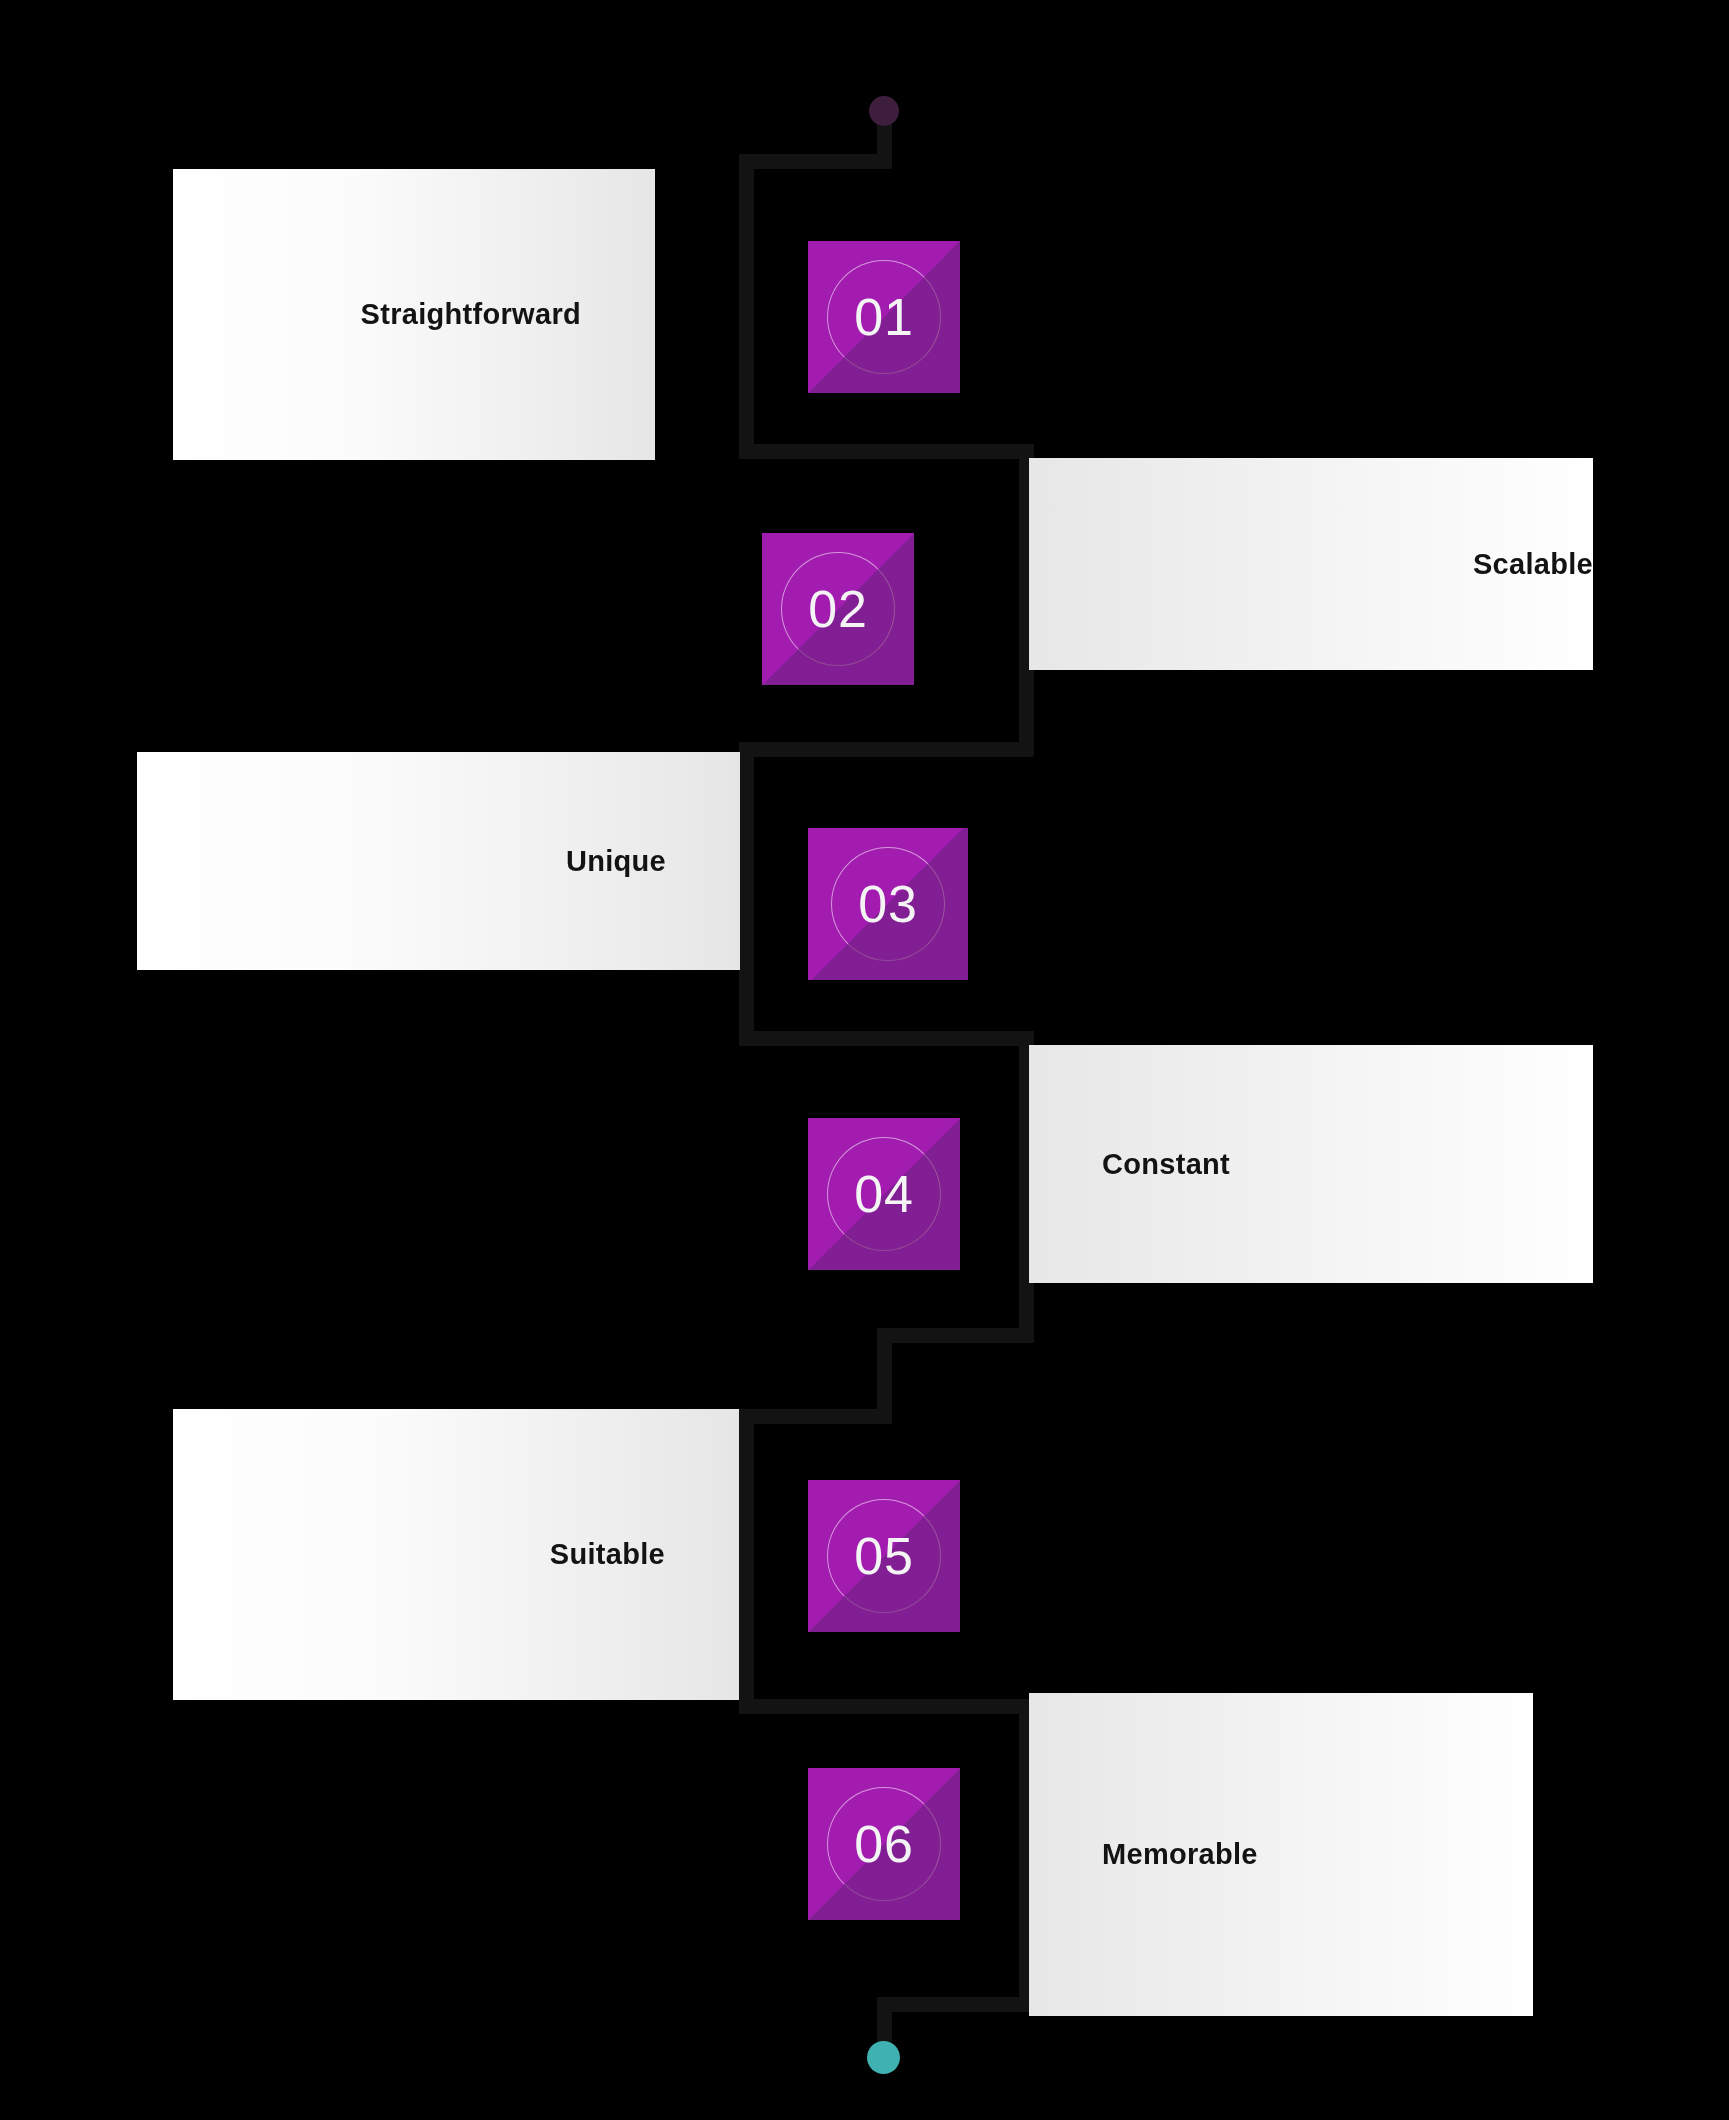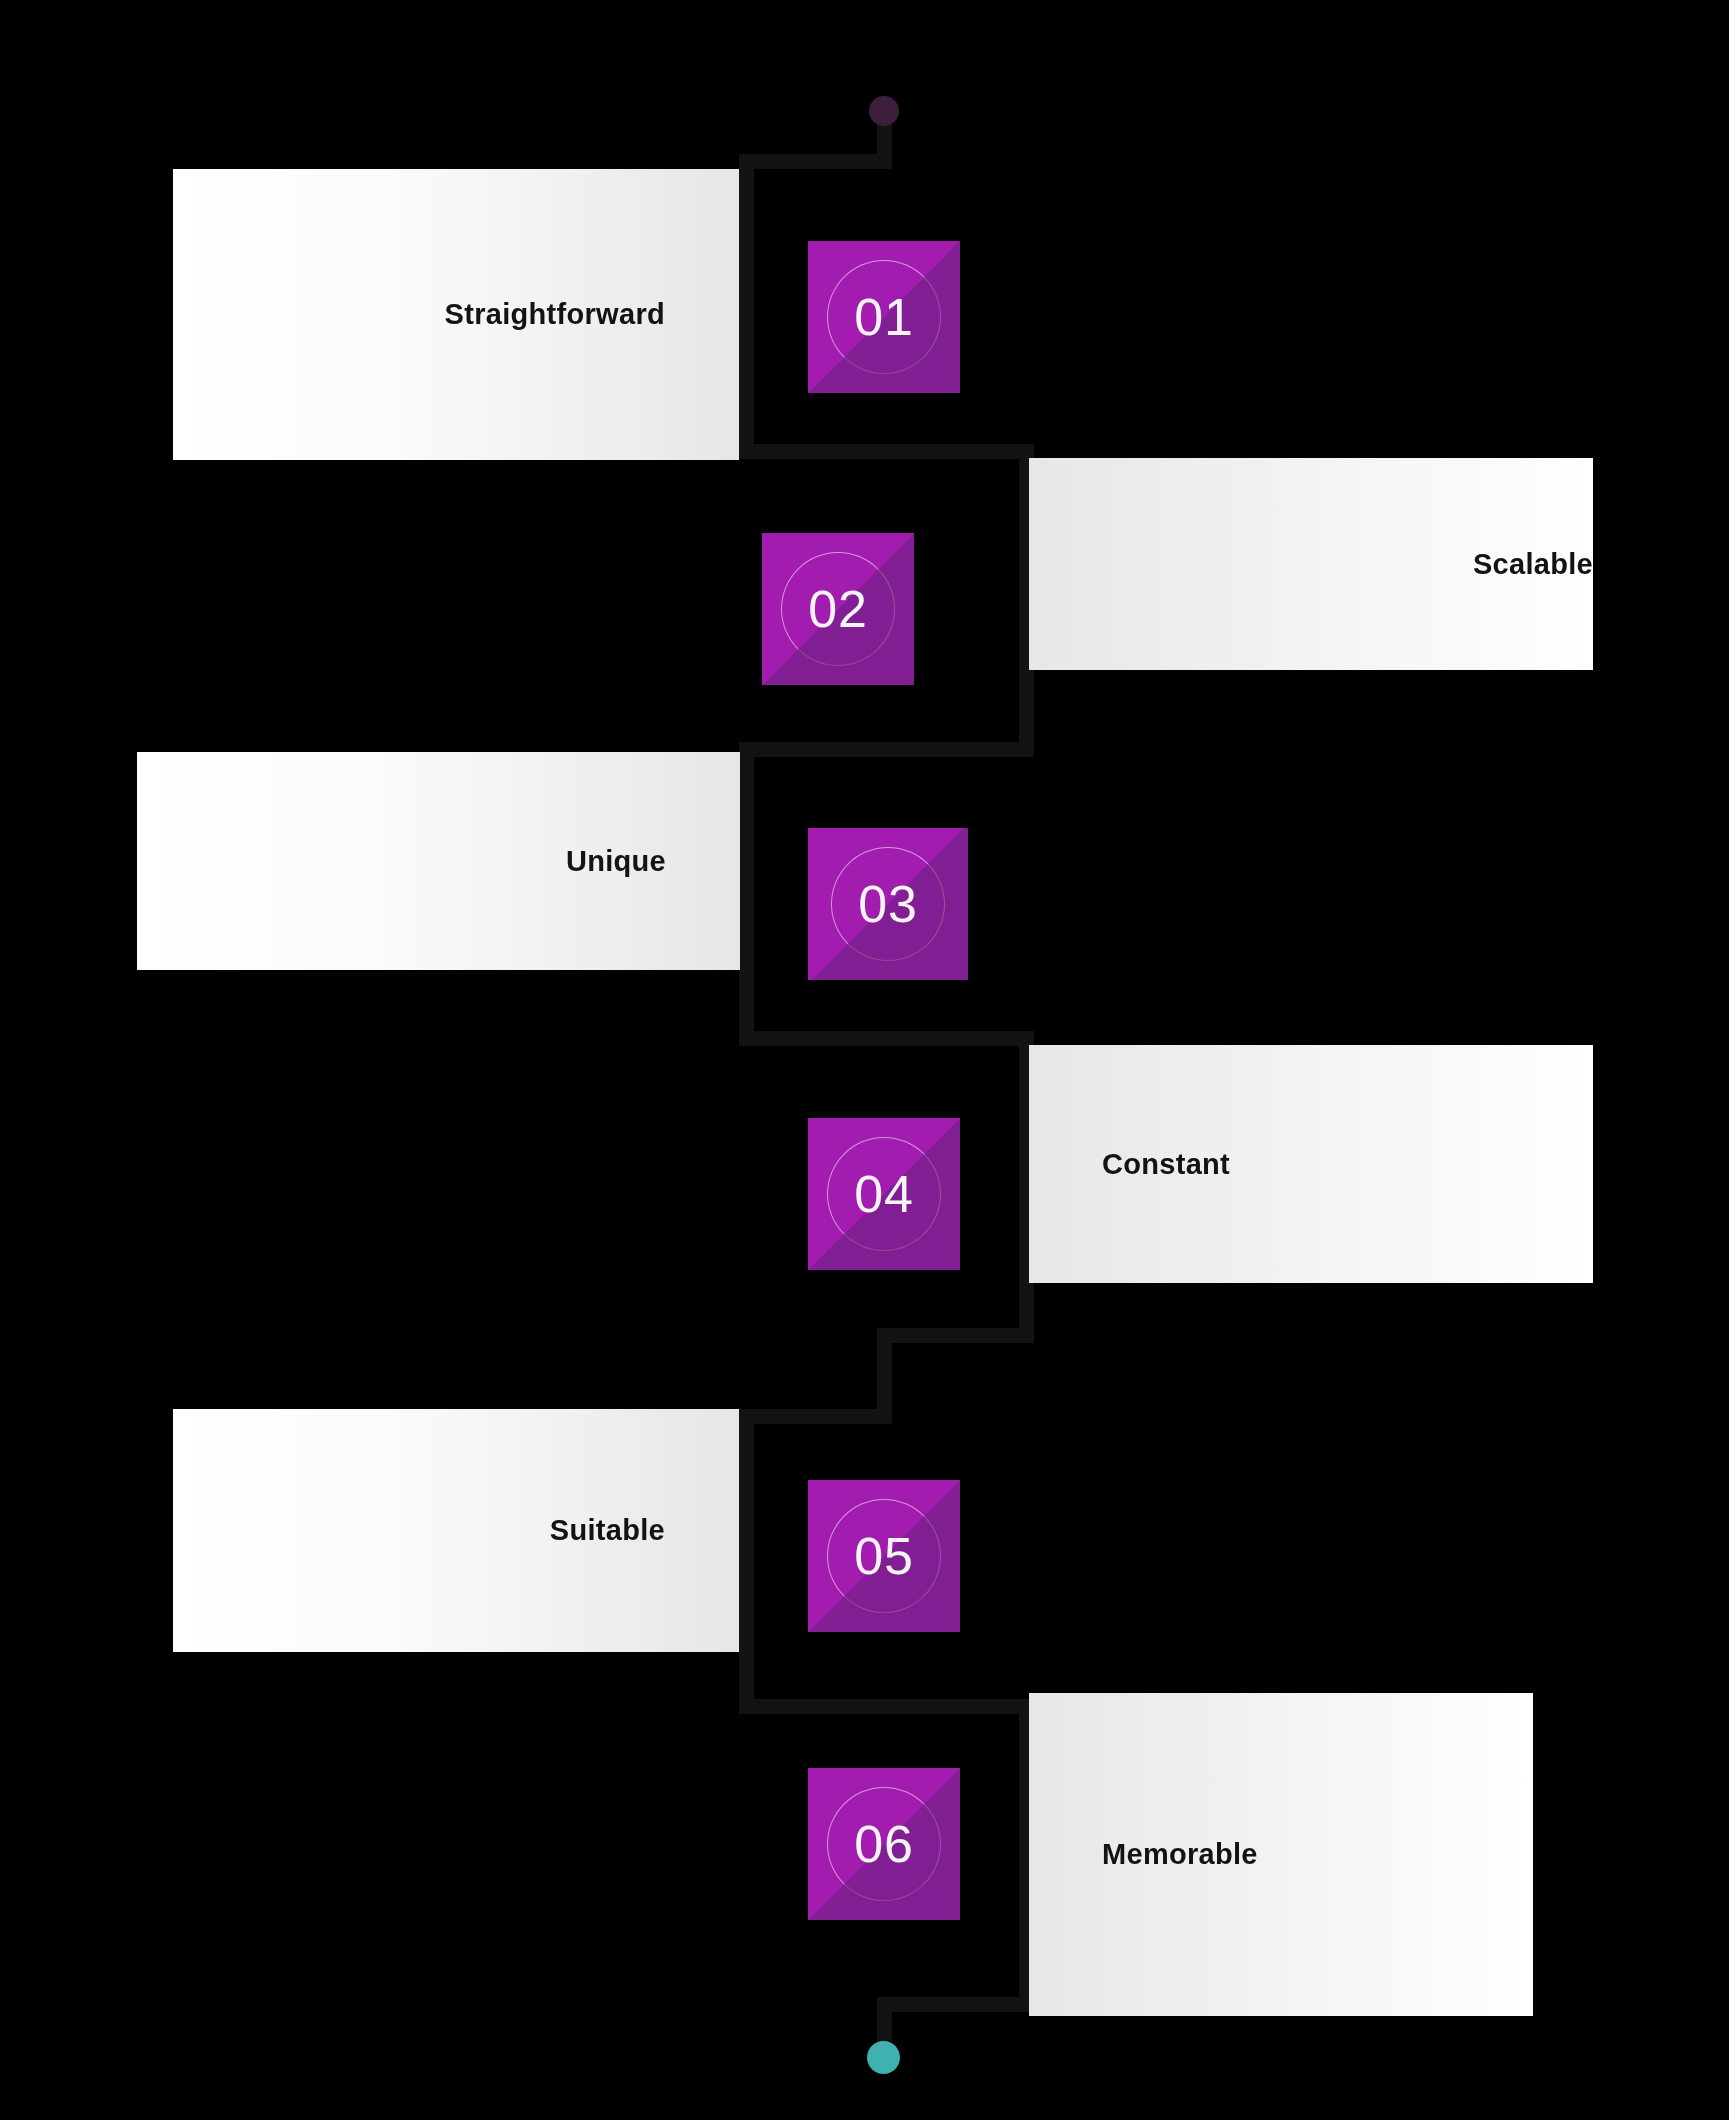--- a/index.html
+++ b/index.html
@@ -83,21 +83,21 @@
 
   <div class="conn" style="left:1019px;top:1699px;width:14.7px;height:311px;"></div>
 
   <div class="conn" style="left:877px;top:1997px;width:157px;height:14.7px;"></div>
 
   <div class="conn" style="left:877px;top:1997px;width:14.7px;height:54px;"></div>
 
   <div class="dot" style="left:869px;top:96px;width:30px;height:30px;background:#3d1f3d;"></div>
   <div class="dot" style="left:867px;top:2041px;width:33px;height:33px;background:#3fb1b1;"></div>
 
-  <div class="panel left" style="left:173px;top:169px;width:566px;height:291px;">
+  <div class="panel left" style="left:173px;top:169px;width:482px;height:291px;">
     <span class="panel-label">Straightforward</span>
   </div>
   <div class="badge" style="left:808px;top:241px;">
     <div class="shade"></div>
     <div class="ring"></div>
     <div class="num">01</div>
   </div>
 
   <div class="panel right" style="left:1029px;top:458px;width:564px;height:212px;justify-content:flex-end;">
     <span class="panel-label">Scalable</span>
@@ -119,21 +119,21 @@
 
   <div class="panel right" style="left:1029px;top:1045px;width:564px;height:238px;">
     <span class="panel-label">Constant</span>
   </div>
   <div class="badge" style="left:808px;top:1118px;">
     <div class="shade"></div>
     <div class="ring"></div>
     <div class="num">04</div>
   </div>
 
-  <div class="panel left" style="left:173px;top:1409px;width:566px;height:243px;">
+  <div class="panel left" style="left:173px;top:1409px;width:566px;height:291px;">
     <span class="panel-label">Suitable</span>
   </div>
   <div class="badge" style="left:808px;top:1480px;">
     <div class="shade"></div>
     <div class="ring"></div>
     <div class="num">05</div>
   </div>
 
   <div class="panel right" style="left:1029px;top:1693px;width:504px;height:323px;">
     <span class="panel-label">Memorable</span>

